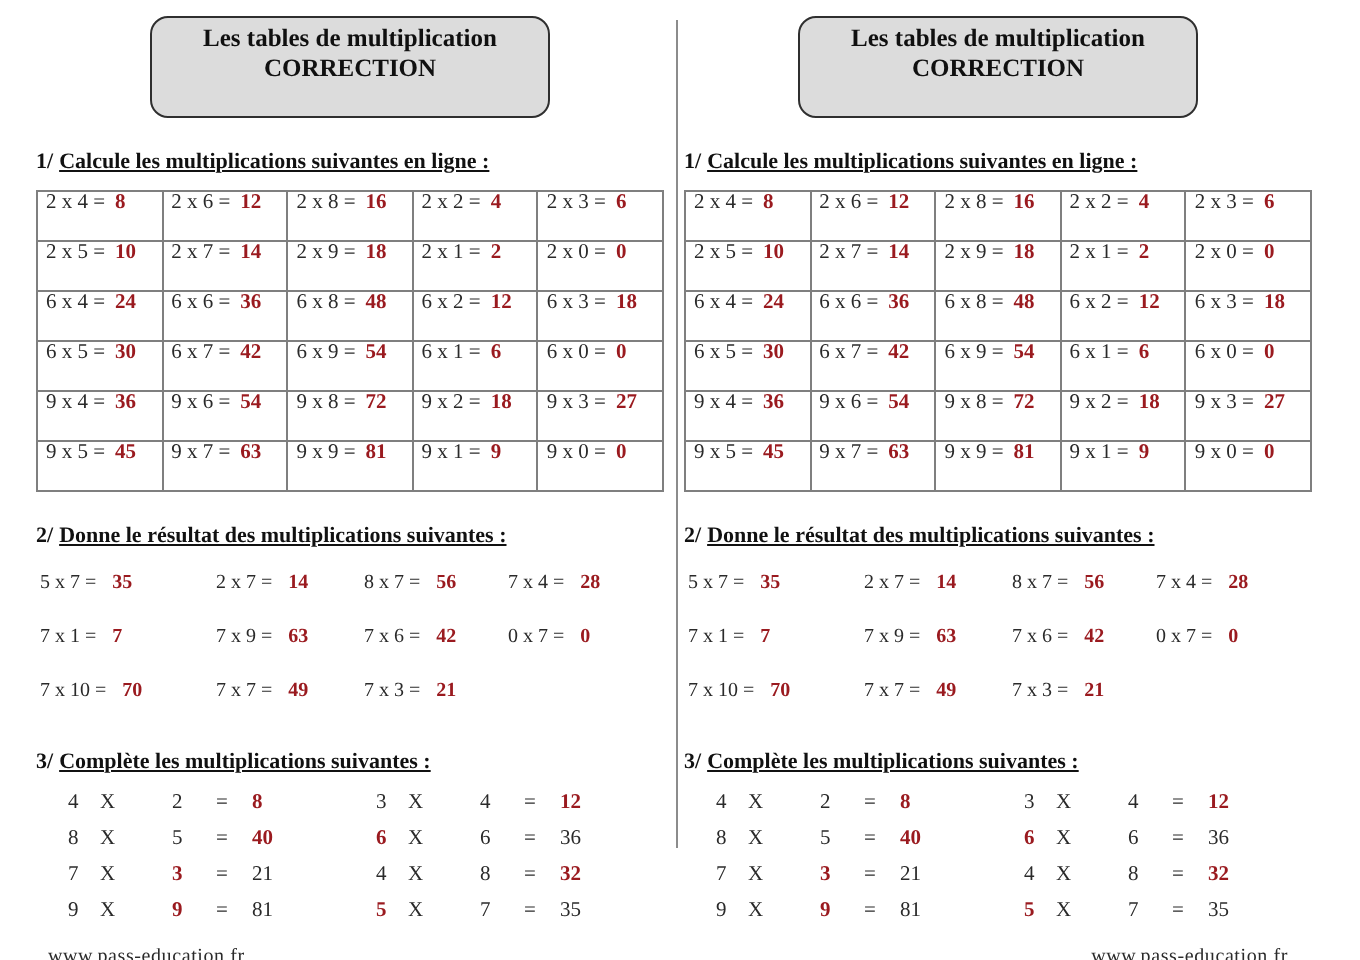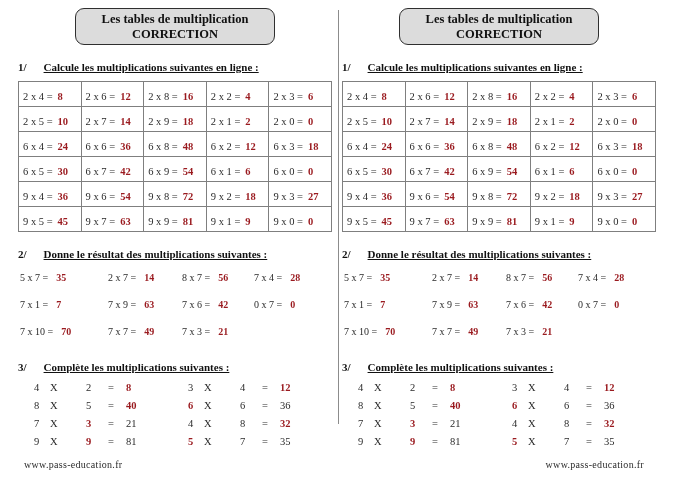--- a/index.html
+++ b/index.html
@@ -21,43 +21,43 @@
   }
   .content { width: 314px; margin-left: 18px; }
   .page:last-child .content { margin-left: 3px; }
 
   .titlebox {
     width: 200px; margin: 8px auto 0 auto;
     background: var(--title-bg, #dcdcdc);
     border: 1.5px solid var(--title-border, #2f2f2f);
     border-radius: 9px;
     text-align: center;
-    padding: 3px 2px 3px 2px;
+    padding: 3px 2px 17px 2px;
     font-weight: bold; font-size: 12.5px; line-height: 1.16;
     color: #101010;
   }
 
   .sec-head { font-size: 11px; font-weight: bold; color: #111; margin-top: 16px; white-space: nowrap; }
   .sec-head .sec-num { margin-right: 3px; }
-  .sec-head .underline { text-decoration: underline; margin-left: 14px; }
+  .sec-head .underline { text-decoration: underline; }
 
   .mult-table {
     display: grid;
     grid-template-columns: repeat(5, 1fr);
     border-top: 1px solid var(--table-border, #7f7f7f);
     border-left: 1px solid var(--table-border, #7f7f7f);
     margin-top: 8px;
     width: 314px;
   }
   .t-cell {
     border-right: 1px solid var(--table-border, #7f7f7f);
     border-bottom: 1px solid var(--table-border, #7f7f7f);
     height: 25px;
     font-size: 10.5px;
-    display: flex; align-items: flex-end;
+    display: flex; 
     padding: 0 1px 4px 4px;
     white-space: nowrap;
     color: #2a2a2a;
   }
   .ans { color: var(--answer-red, #9a1a1f); font-weight: bold; margin-left: 5px; }
 
   .s2-grid {
     display: grid;
     grid-template-columns: 88px 74px 72px auto;
     margin-top: 4px;

